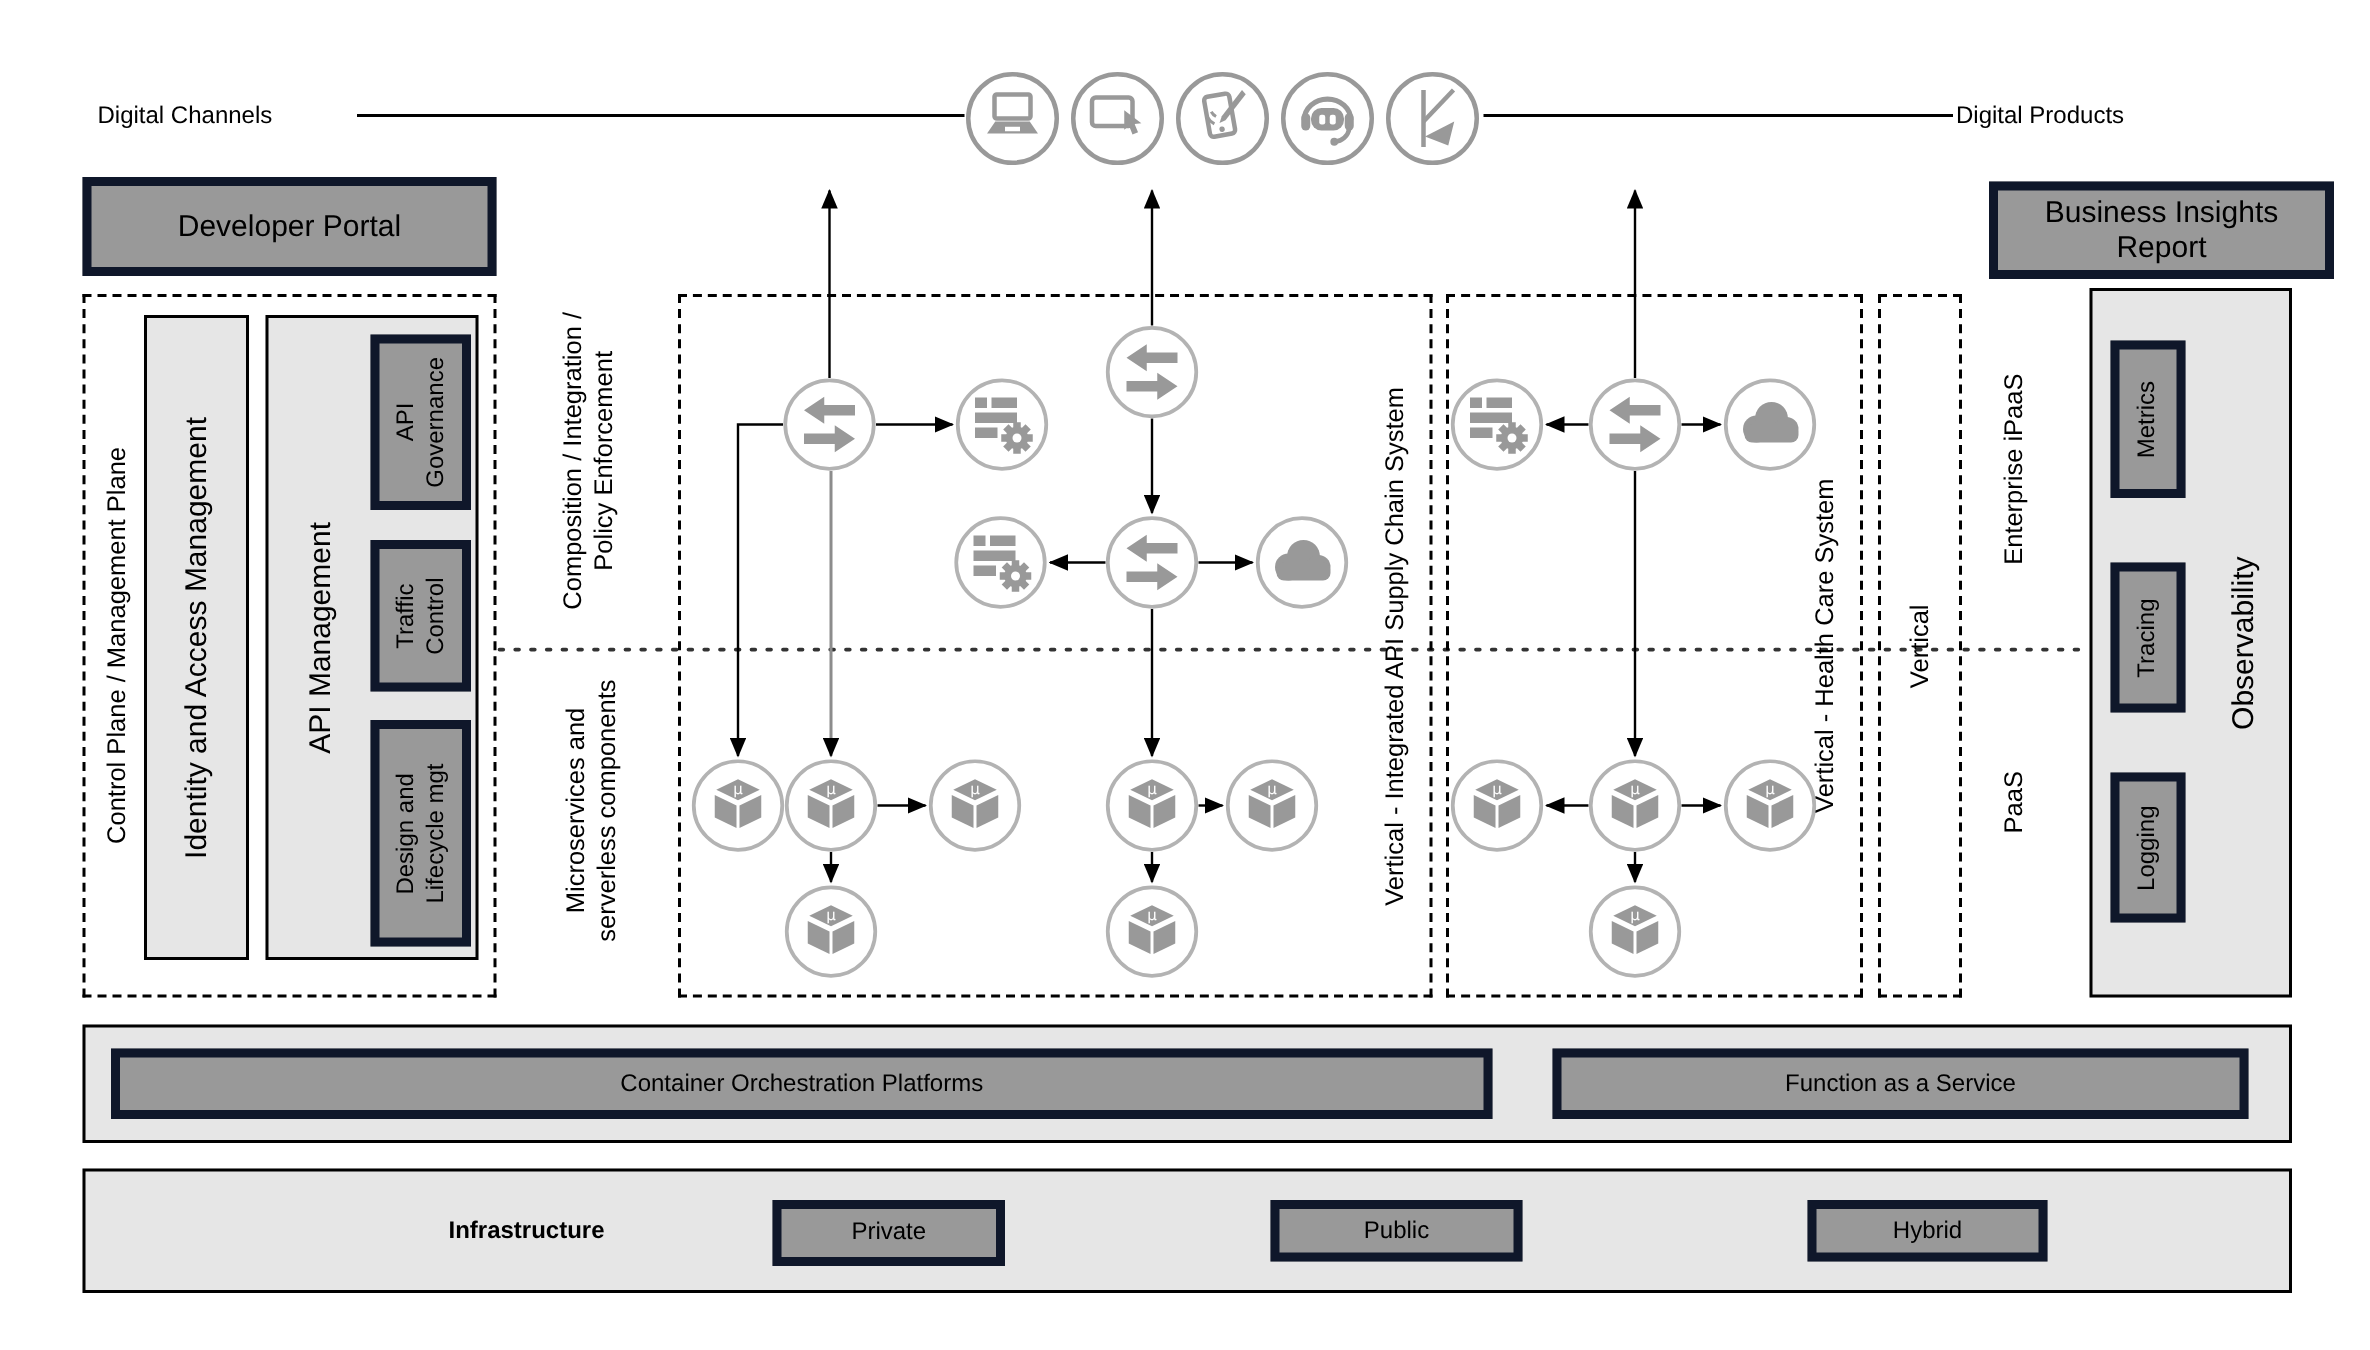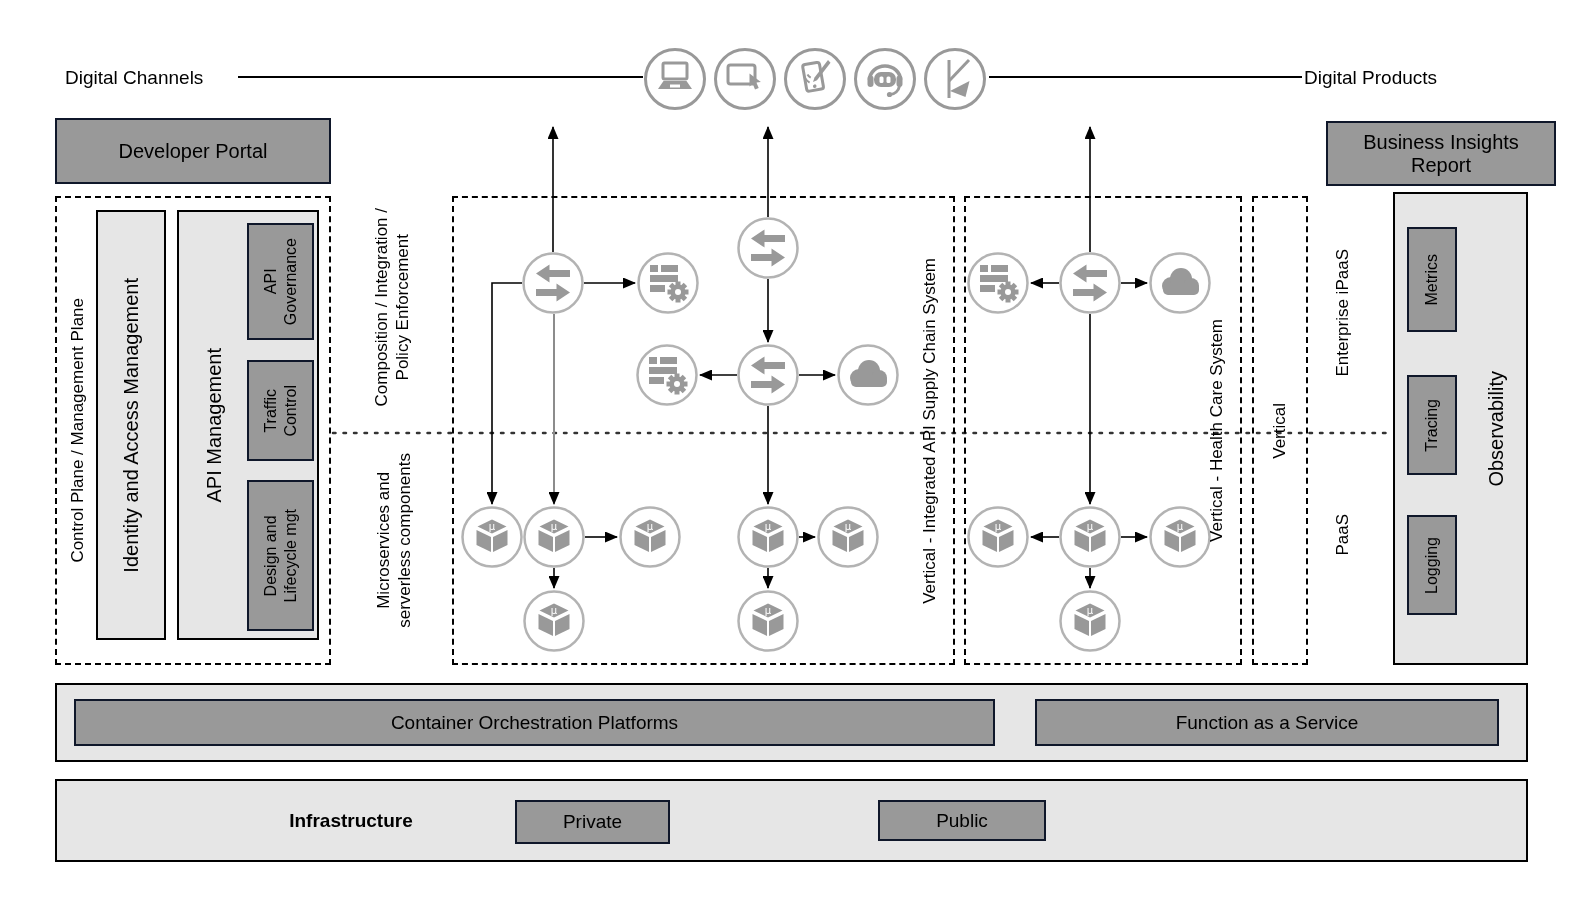--- a/index.html
+++ b/index.html
@@ -1,27 +1,27 @@
 <!DOCTYPE html>
 <html><head>
 <meta charset="utf-8">
 <style>
   html,body{margin:0;padding:0;background:#fff;}
   #stage{position:relative;width:1580px;height:900px;background:#fff;
          font-family:"Liberation Sans",sans-serif;color:#000;overflow:hidden;}
   .abs{position:absolute;box-sizing:border-box;}
   .flexc{display:flex;align-items:center;justify-content:center;}
-  .dark{background:#999999;border:2px solid #0f172a;}
+  .dark{background:#999999;border:6px solid #0f172a;}
   .light{background:#e6e6e6;border:2px solid #000;}
   .dashed{border:2px dashed #000;background:transparent;}
   .ml{white-space:pre-line;text-align:center;}
   .vtext{writing-mode:vertical-rl;transform:rotate(180deg);white-space:pre-line;
          text-align:center;line-height:1.25;}
   .fs16{font-size:16px;} .fs17{font-size:17px;}
-  .fs19{font-size:19px;} .fs20{font-size:20px;}
+  .fs19{font-size:16px;} .fs20{font-size:20px;}
   .bold{font-weight:bold;}
   svg{display:block;}
   #connector-layer{position:absolute;left:0;top:0;z-index:1;}
   .layer2{z-index:2;}
 </style>
 </head>
 <body>
 
 <div id="stage">
 
@@ -315,16 +315,17 @@
   </div>
 
   <div class="abs layer2 light" style="left:55px;top:683px;width:1473px;height:79px;text-align:center;">
     <div class="abs dark flexc fs19" style="left:17px;top:14px;width:921px;height:47px;">Container Orchestration Platforms</div>
     <div class="abs dark flexc fs19" style="left:978px;top:14px;width:464px;height:47px;">Function as a Service</div>
   </div>
 
   <div class="abs layer2 light" style="left:55px;top:779px;width:1473px;height:83px;">
     <div class="abs flexc fs19 bold" style="left:164px;top:0;width:260px;height:100%;">Infrastructure</div>
     <div class="abs dark flexc fs19" style="left:458px;top:19px;width:155px;height:44px;">Private</div>
-    <div class="abs dark flexc fs19" style="left:790px;top:19px;width:168px;height:41px;margin-left:31px;">Public</div>
+    <div class="abs dark flexc fs19" style="left:790px;top:19px;width:168px;height:41px;">Public</div>
+    <div class="abs dark flexc fs19" style="left:1148px;top:19px;width:160px;height:41px;">Hybrid</div>
   </div>
 
 </div>
 
 </body></html>

